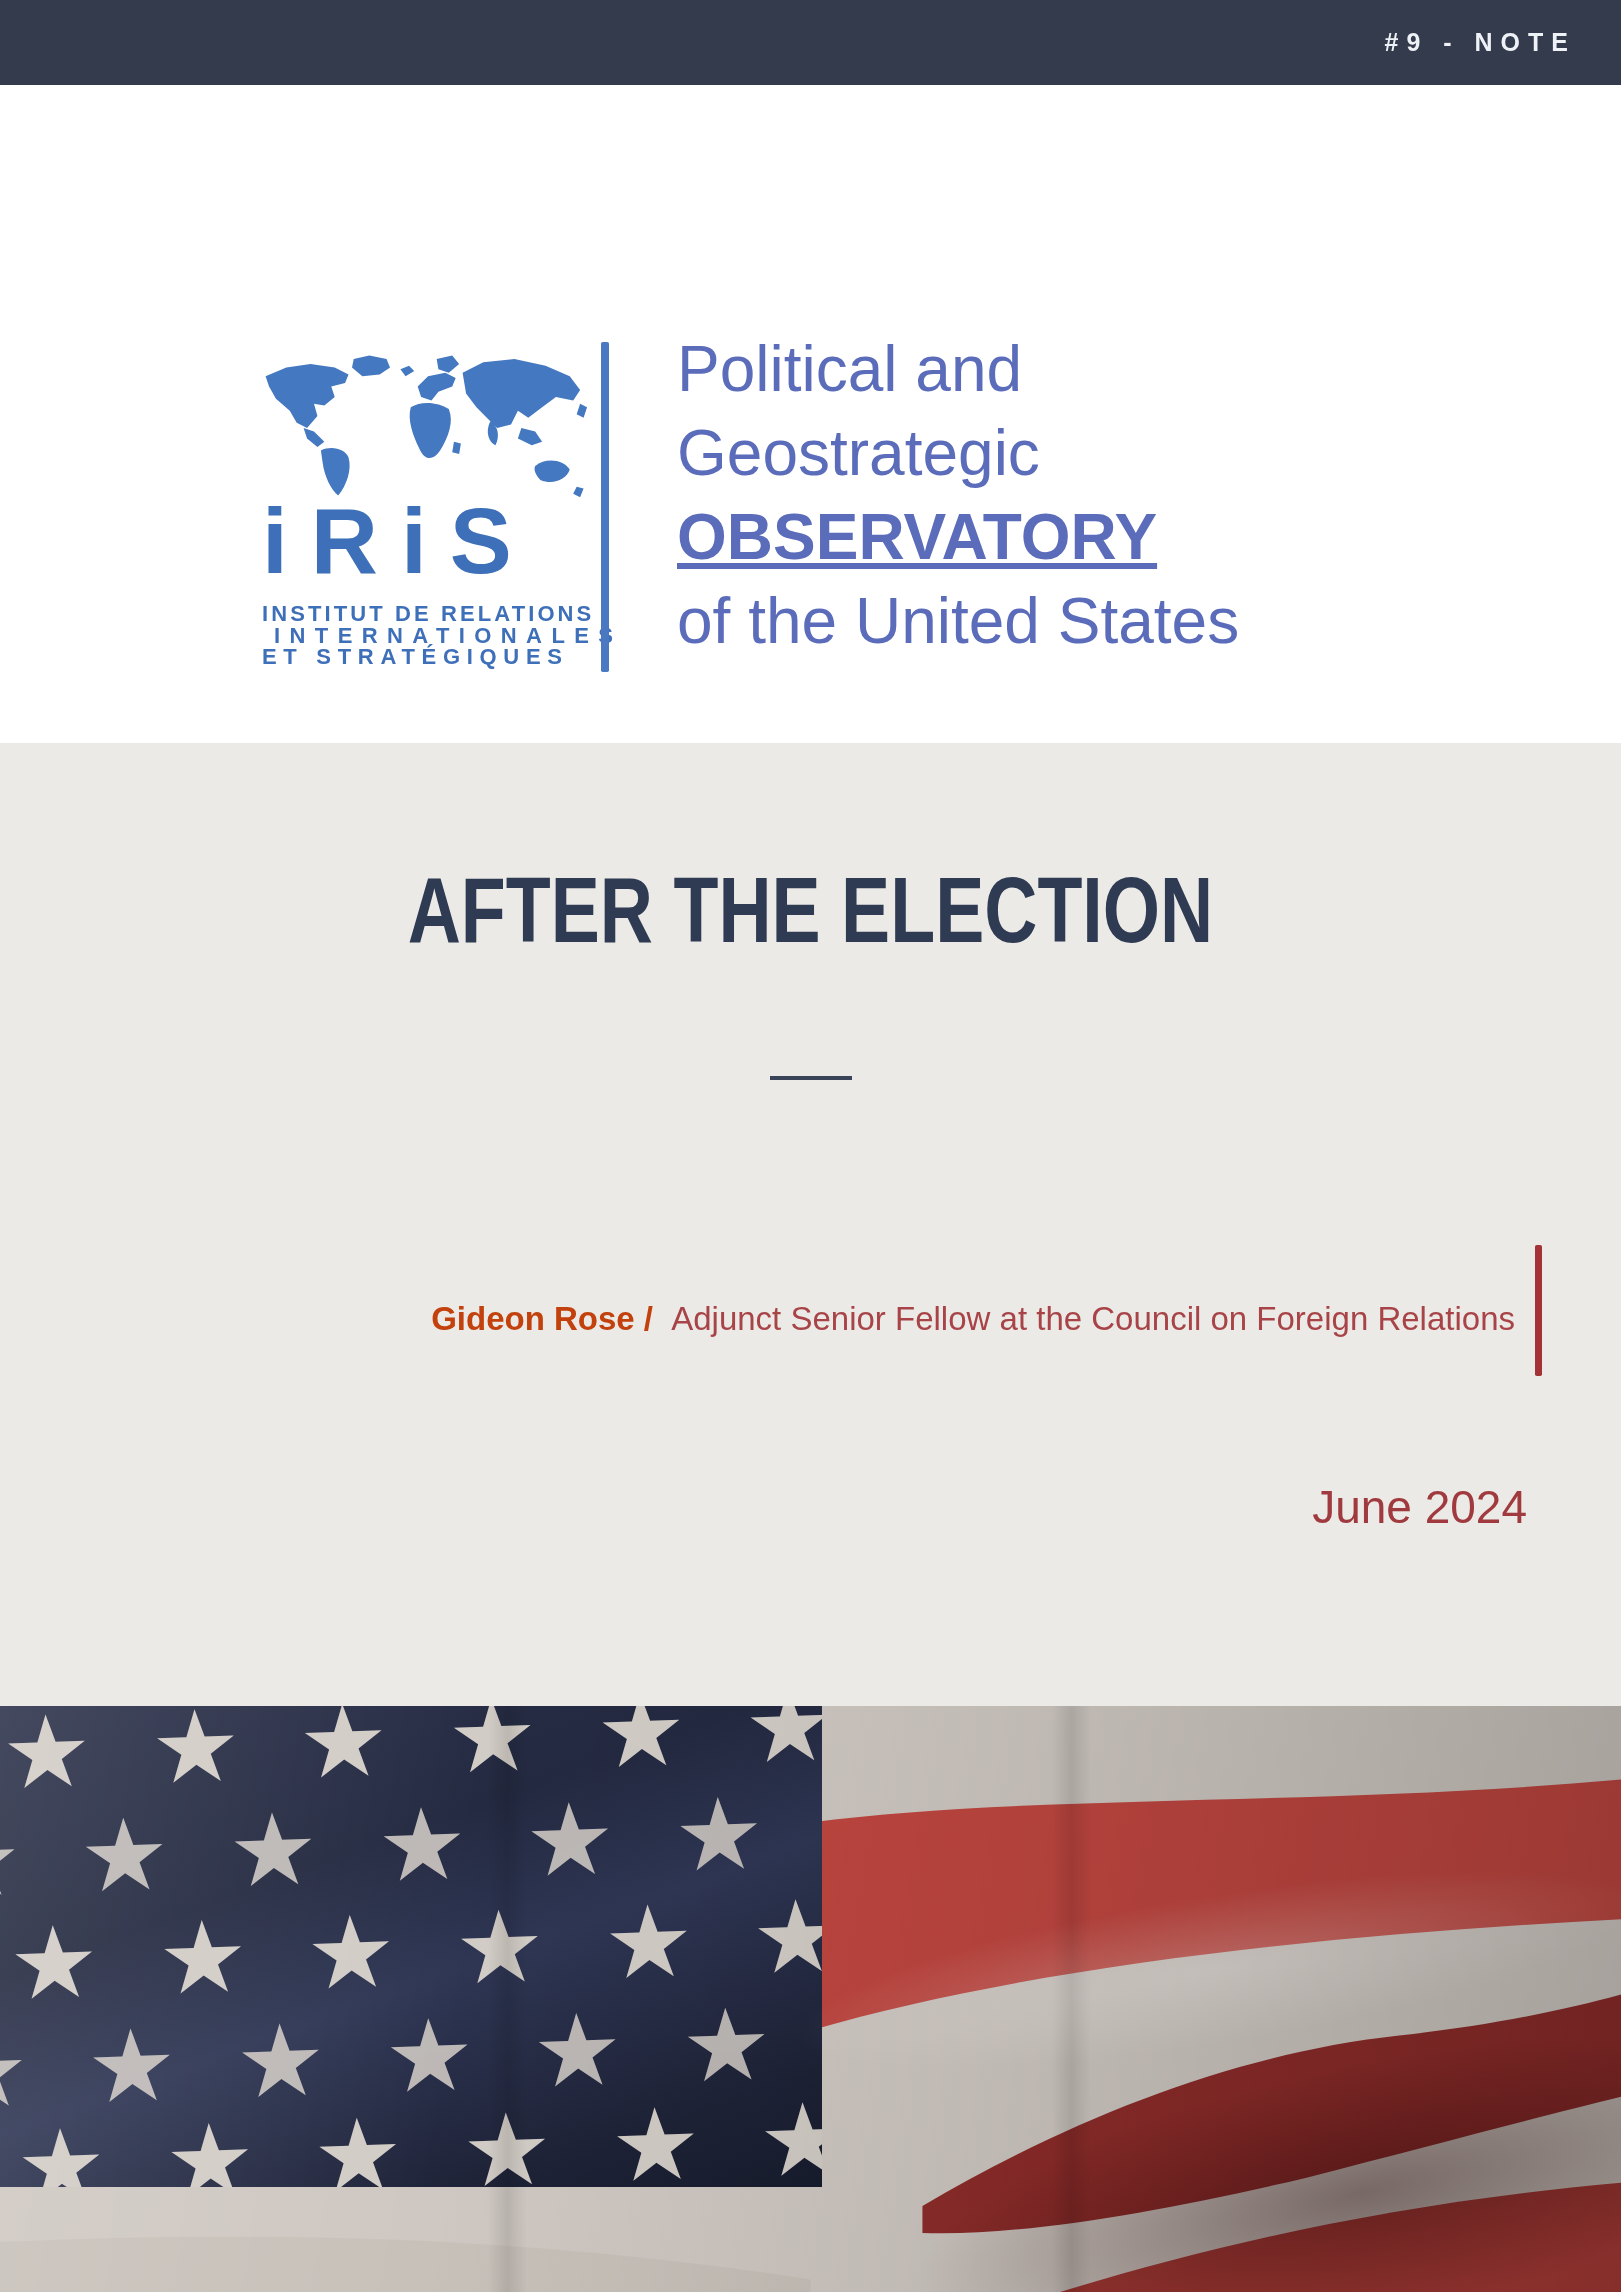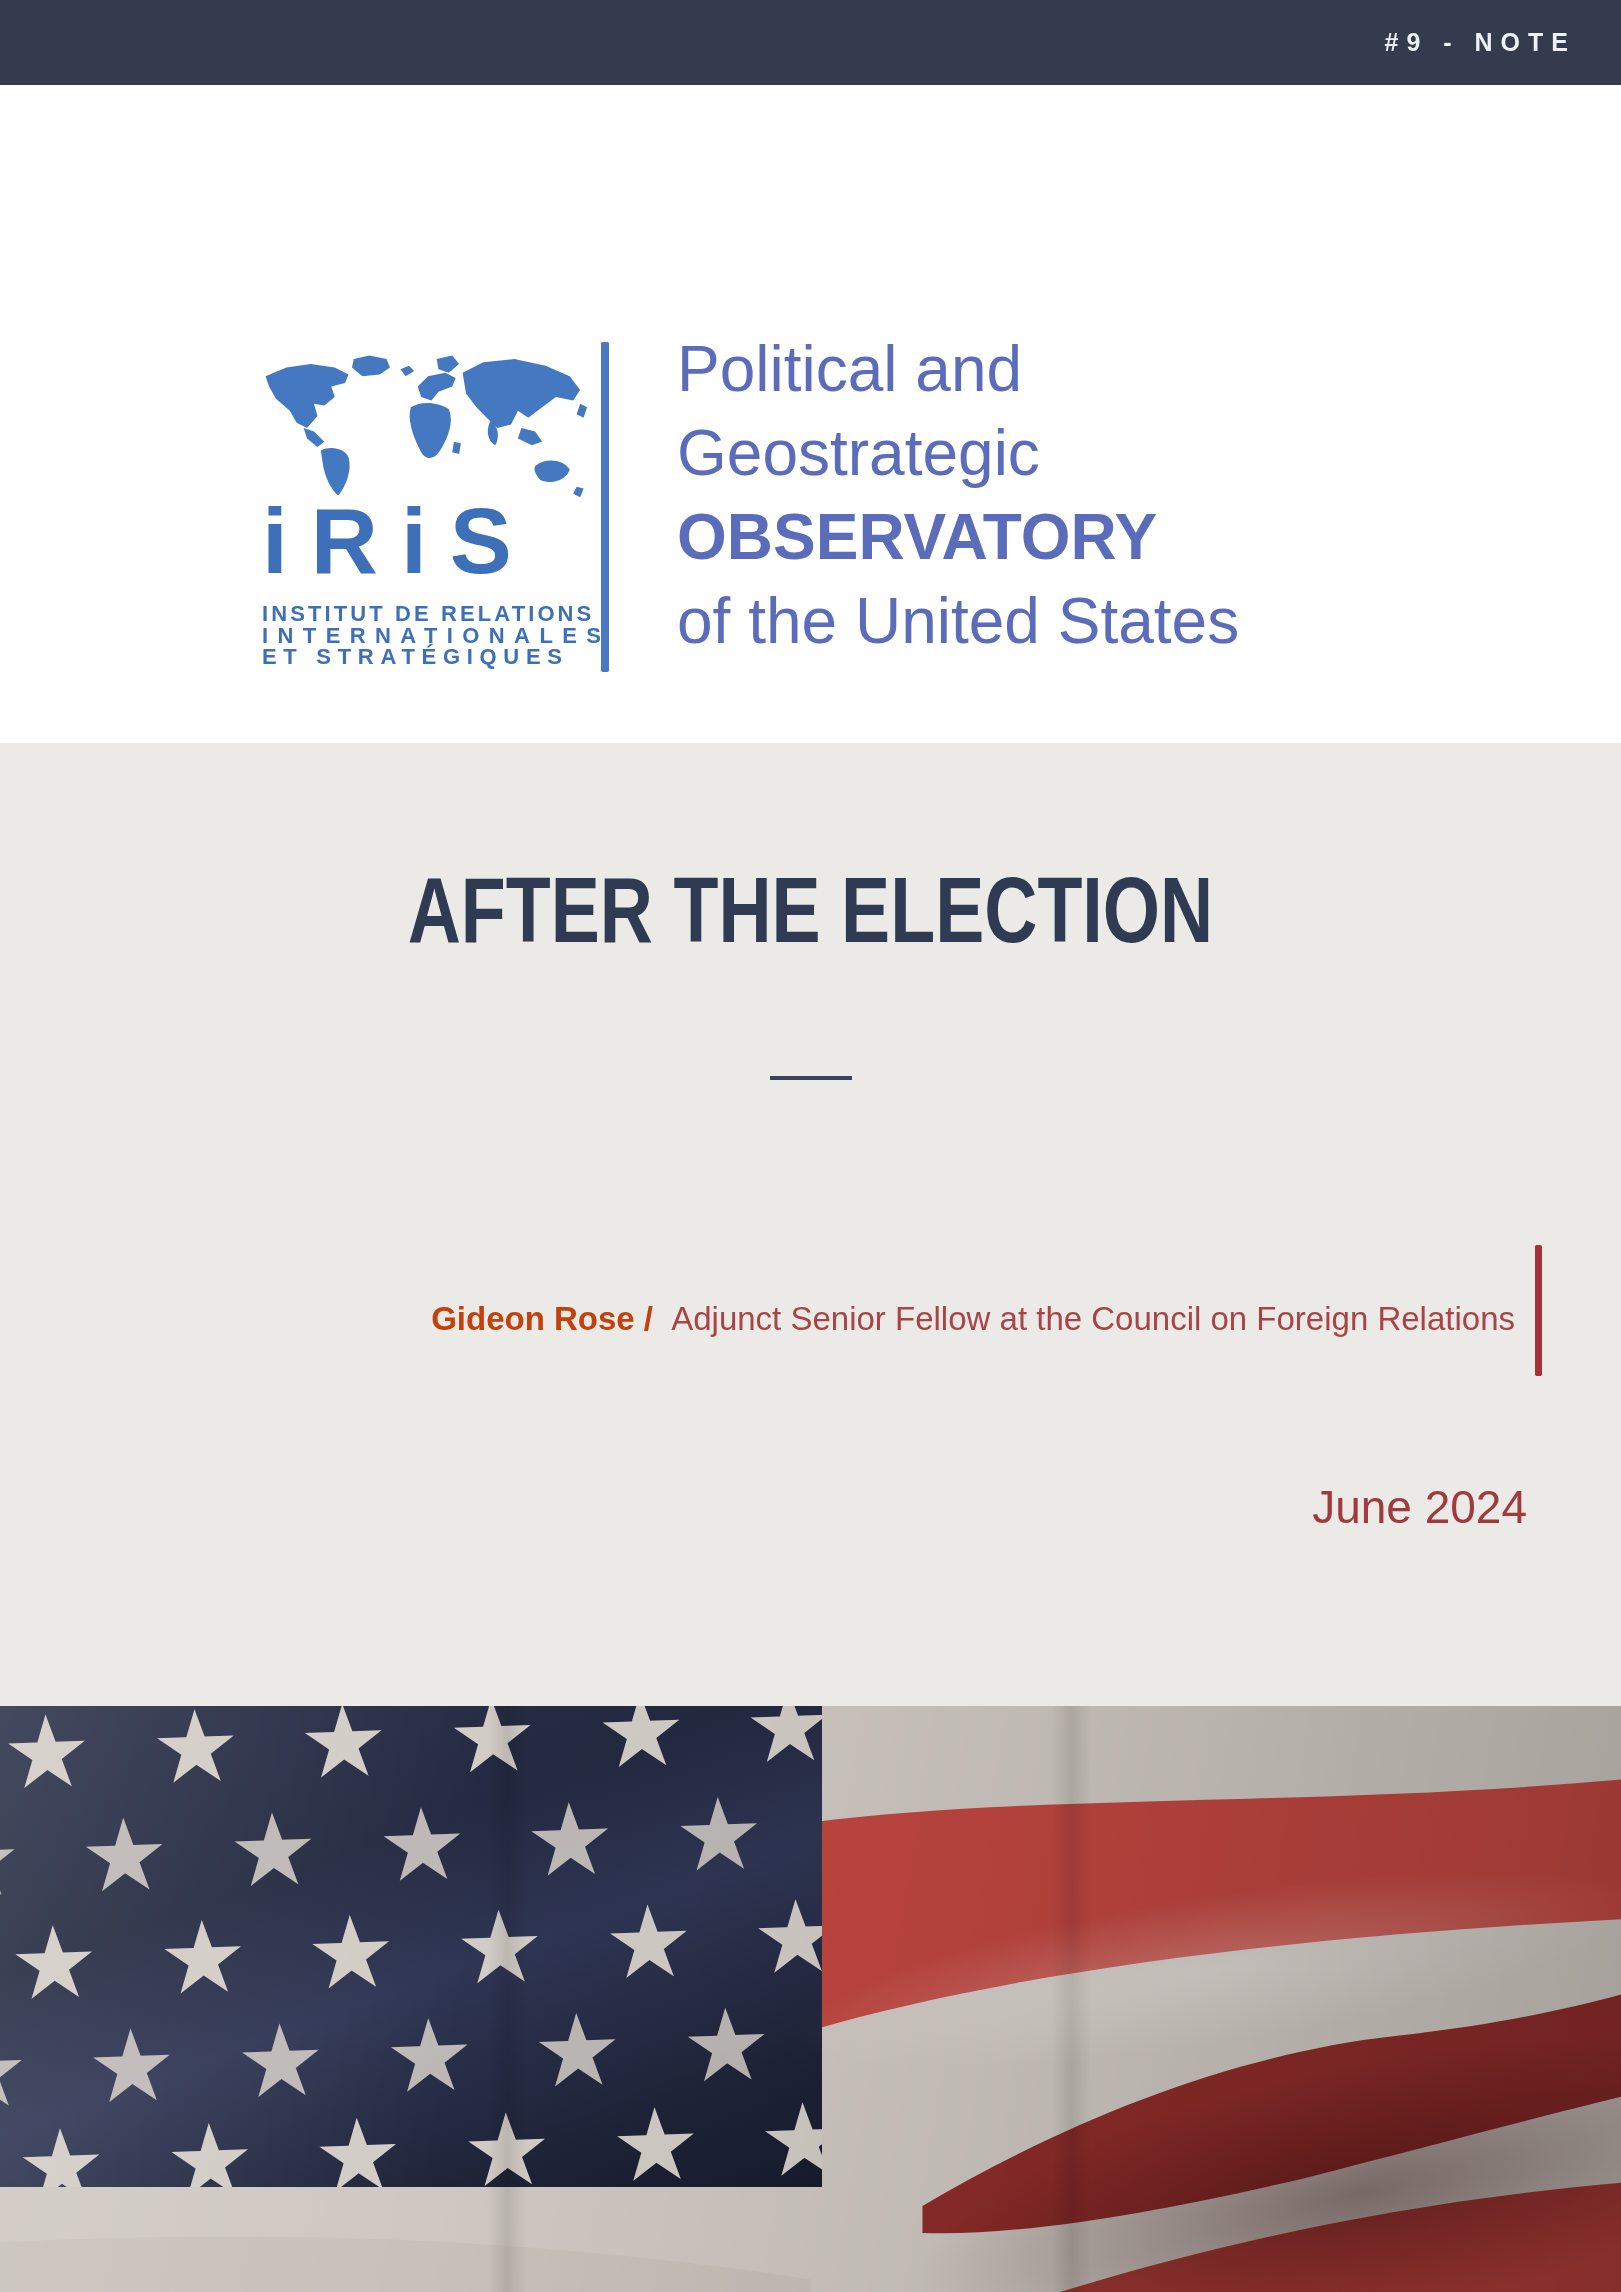--- a/index.html
+++ b/index.html
@@ -14,30 +14,30 @@
 
   
   .header{position:absolute;left:0;top:85px;width:100%;height:658px;background:#ffffff;}
 
   .logo-map{position:absolute;left:258px;top:267px;width:347px;height:159px;}
   .iris-acronym{position:absolute;left:262px;top:405px;font-size:93px;font-weight:700;
                 color:#3e6fb9;letter-spacing:23px;line-height:1.1;}
   .iris-lines{position:absolute;left:262px;top:518px;color:#3e6fb9;font-weight:700;
               font-size:22px;line-height:21.5px;white-space:nowrap;}
   .iris-l1{letter-spacing:3.1px;}
-  .iris-l2{letter-spacing:9.4px;}
+  .iris-l2{letter-spacing:9.4px;margin-left:12px;}
   .iris-l3{letter-spacing:6.7px;}
 
   .header-divider{position:absolute;left:601px;top:257px;width:8px;height:330px;
                   background:#4a79c1;border-radius:1.8px;}
 
   .obs-block{position:absolute;left:677px;top:242px;color:#5b6cba;font-size:64px;
              line-height:84px;font-weight:400;white-space:nowrap;}
   .obs-line{height:84px;}
-  .obs-bold{font-weight:700;}
+  .obs-bold{font-weight:700;text-decoration:underline;}
 
   
   .gray-band{position:absolute;left:0;top:743px;width:100%;height:963px;background:#ebeae6;}
 
   .cover-title{position:absolute;left:0;top:860px;width:100%;text-align:center;
                color:#2f3b52;font-size:92px;font-weight:700;line-height:100px;}
   .title-line{display:inline-block;transform:scaleX(0.8);white-space:nowrap;}
   .title-divider{position:absolute;left:50%;top:1076px;width:82px;height:3.6px;
                  background:#3a4458;transform:translateX(-50%);}
 

